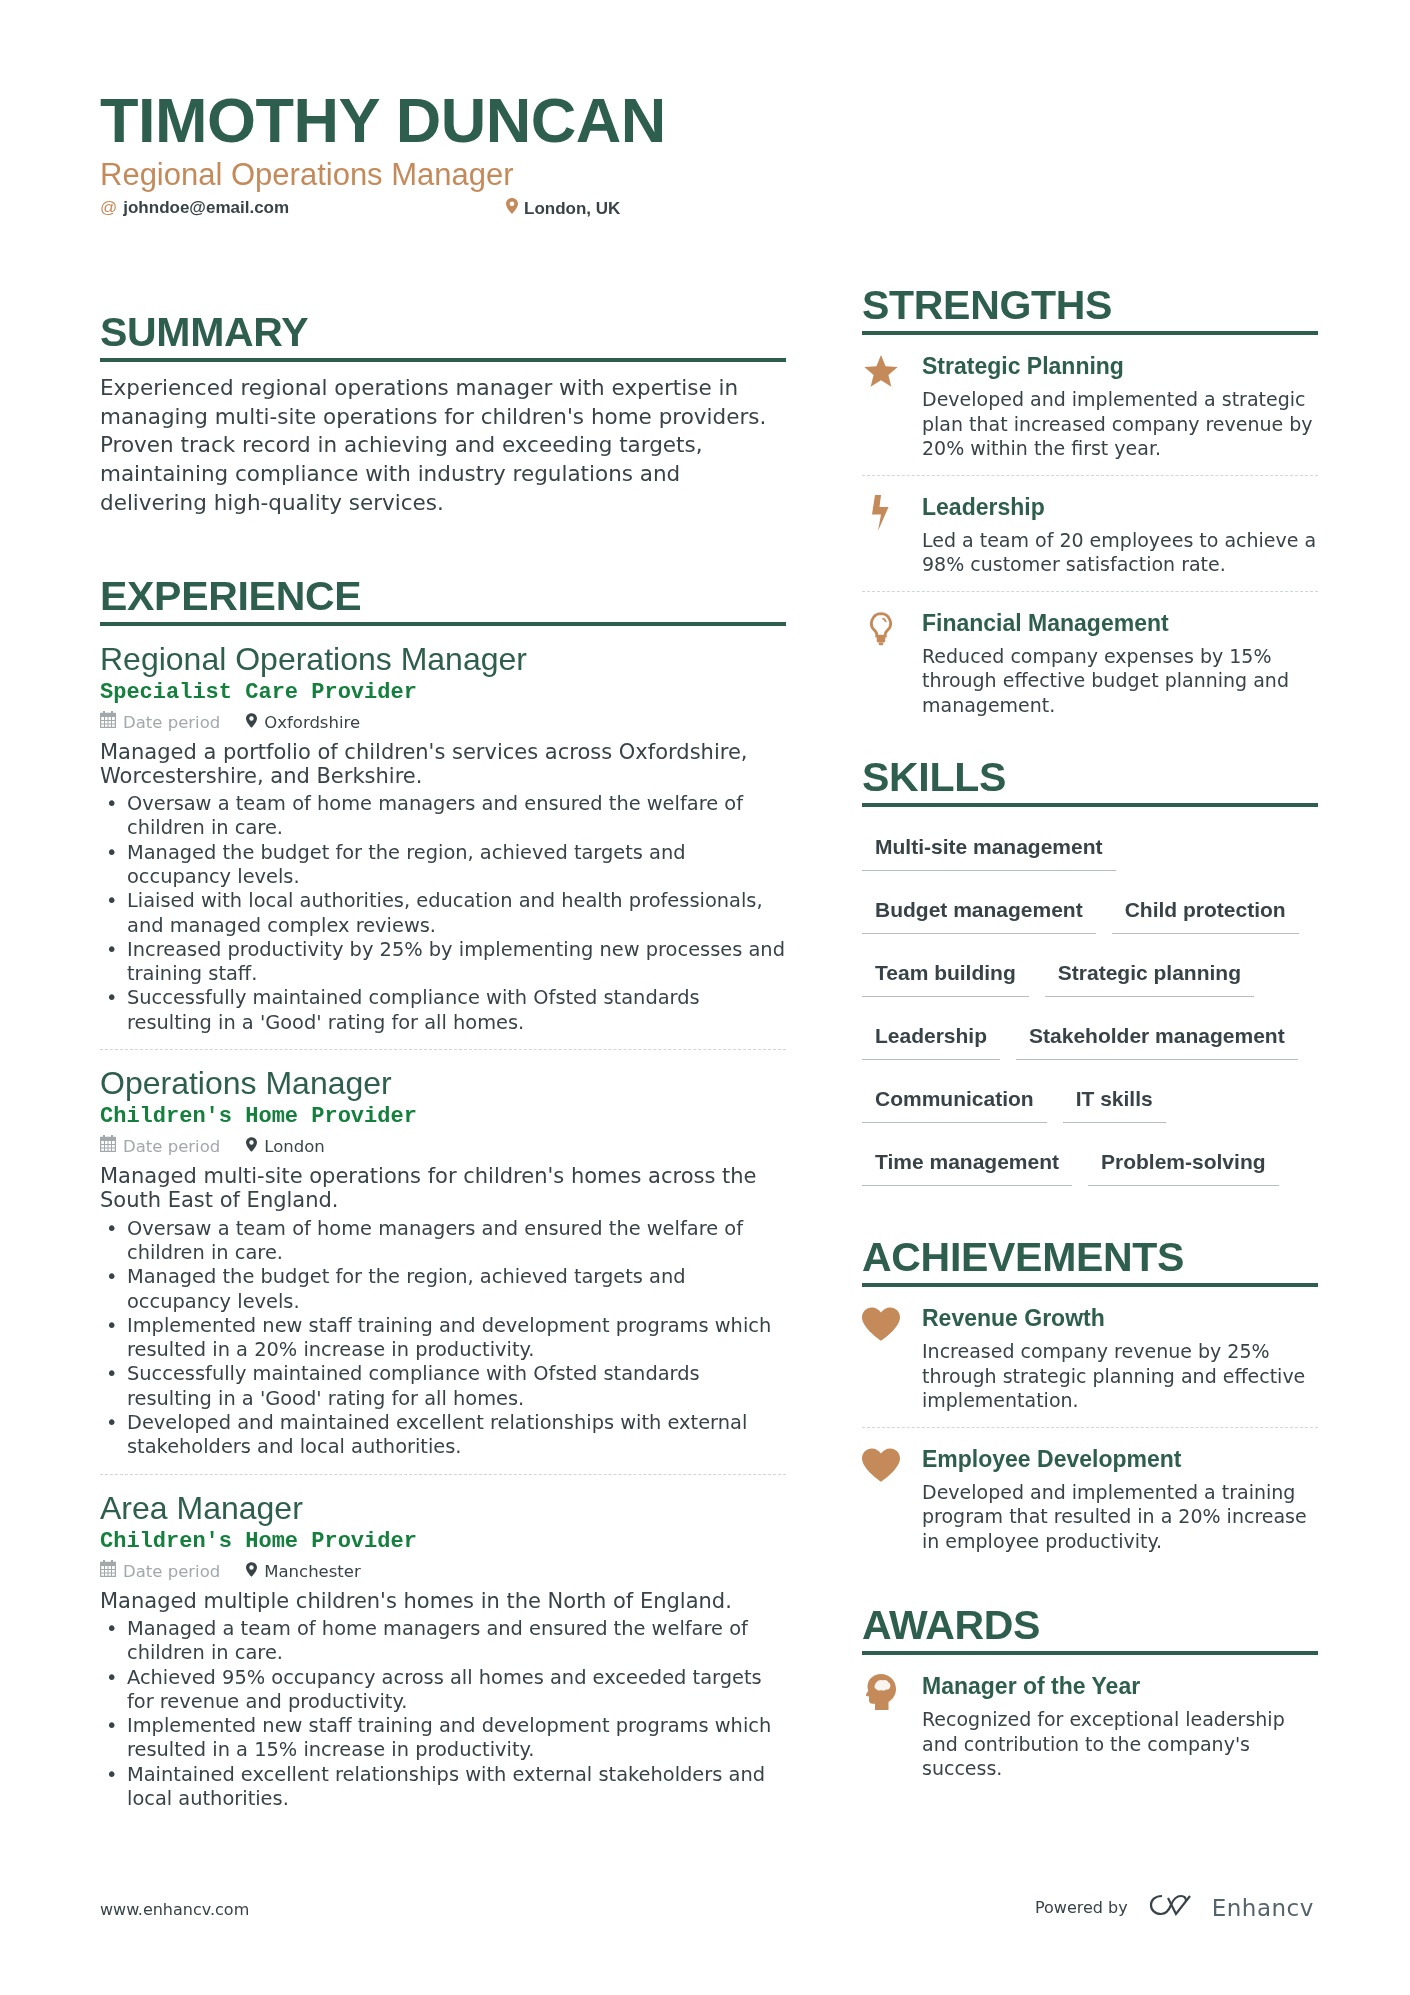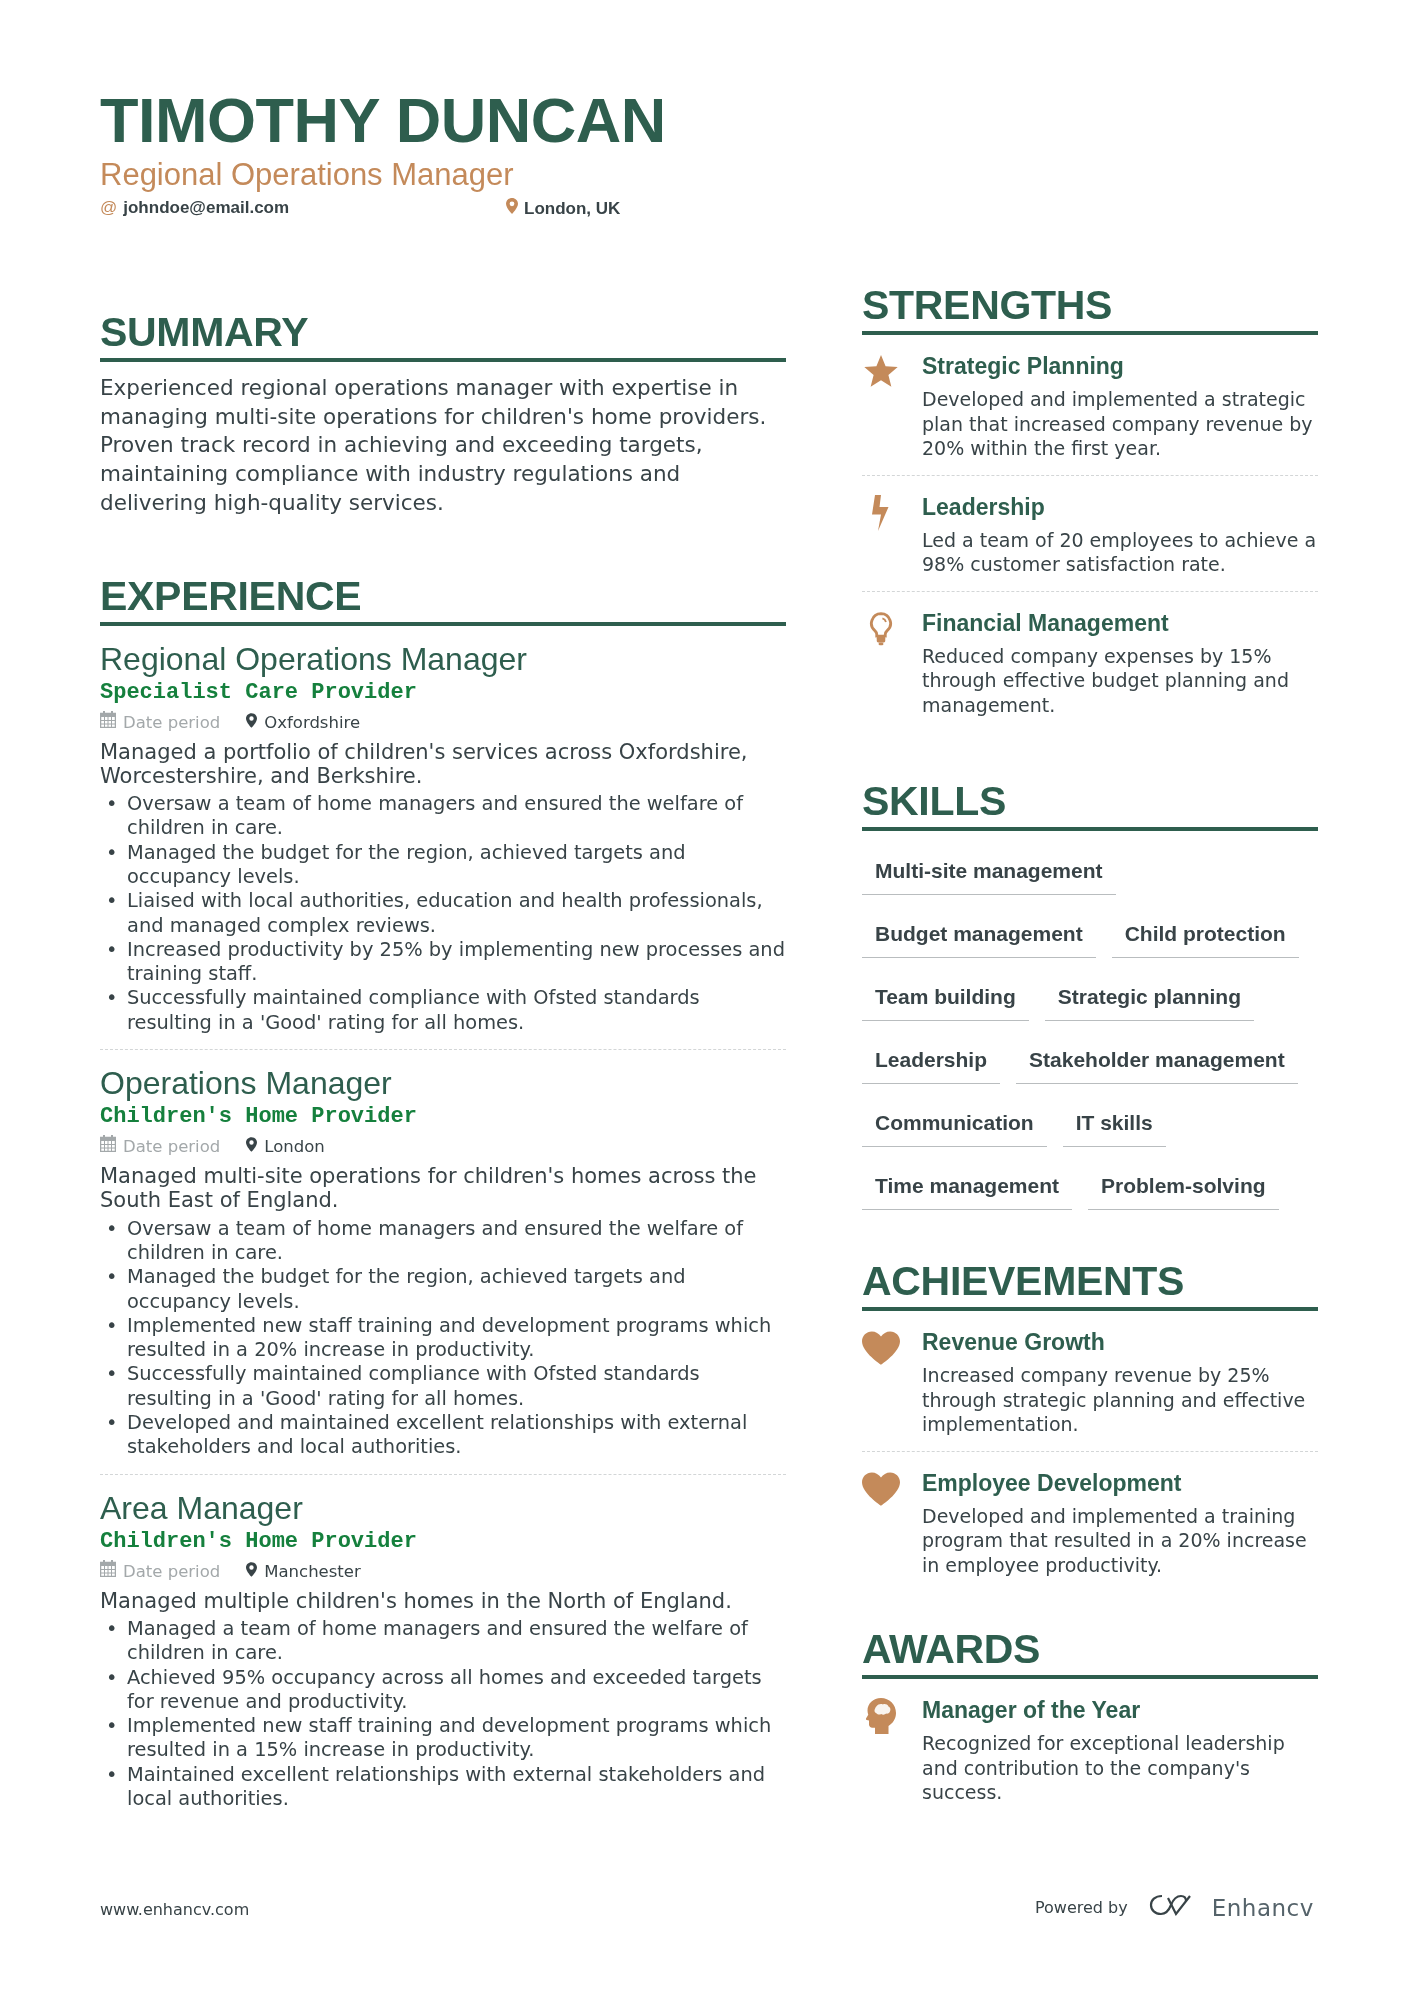--- a/index.html
+++ b/index.html
@@ -205,21 +205,21 @@
             <path d="M9 4.5a3.5 3.5 0 0 1 2.5 2.5" stroke="#c48a5a" stroke-width="1.3" fill="none"></path>
             <rect x="5" y="17.5" width="6" height="4" rx="1" fill="#c48a5a"></rect>
             <rect x="6.3" y="21.5" width="3.4" height="2" rx="1" fill="#c48a5a"></rect>
           </svg>
       </span>
       <div class="str-title">Financial Management</div>
       <p class="str-desc">Reduced company expenses by 15% through effective budget planning and management.</p>
     </div>
   </section>
 
-  <section style="margin-top:60px;">
+  <section style="margin-top:36px;">
     <h2 class="section-title">SKILLS</h2>
     <div class="skills">
       <span class="chip">Multi-site management</span>
       <div style="flex-basis:100%;height:0;"></div>
       <span class="chip">Budget management</span>
       <span class="chip">Child protection</span>
       <span class="chip">Team building</span>
       <span class="chip">Strategic planning</span>
       <span class="chip">Leadership</span>
       <span class="chip">Stakeholder management</span>

